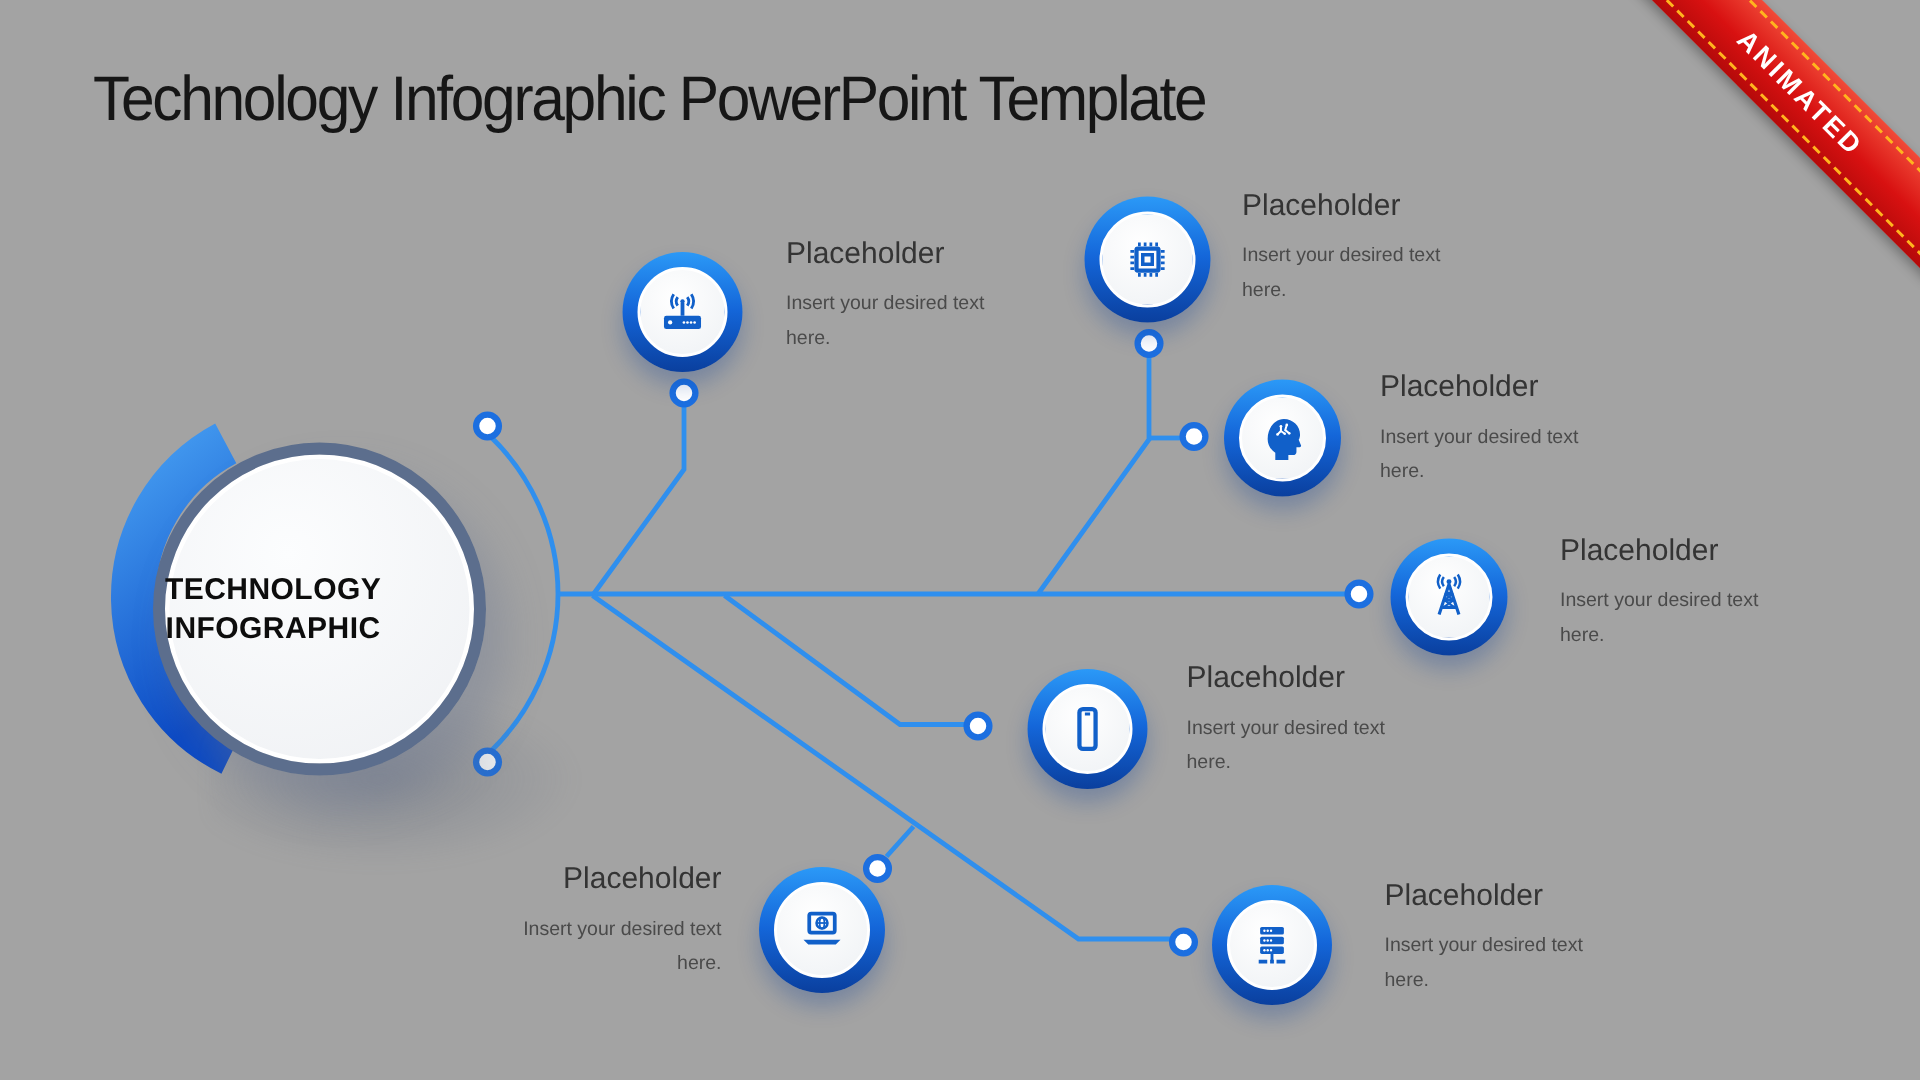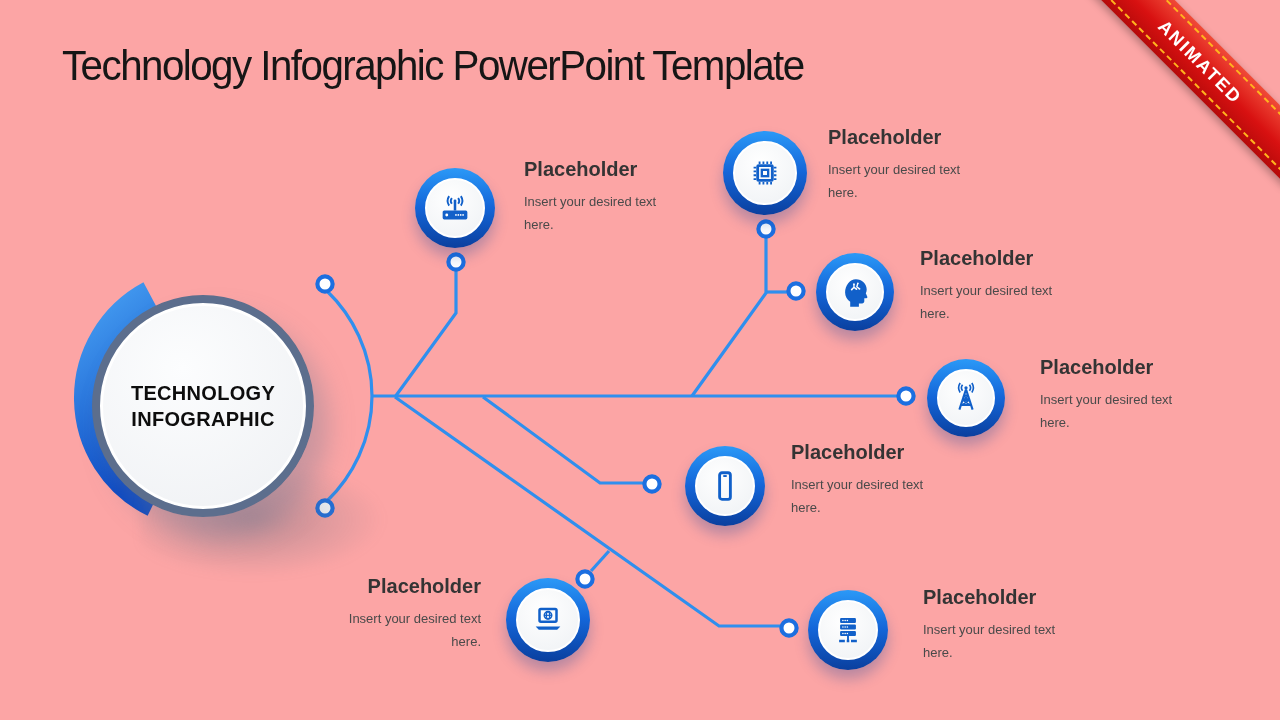--- a/index.html
+++ b/index.html
@@ -1,18 +1,18 @@
 <!DOCTYPE html>
 <html><head>
 <meta charset="utf-8">
 <style>
   html,body{margin:0;padding:0;}
   body{width:1280px;height:720px;overflow:hidden;background:#ffffff;
        font-family:"Liberation Sans", sans-serif;position:relative;}
-  .slide{position:absolute;inset:0;width:1280px;height:720px;background:#fca5a5;overflow:hidden;}
+  .slide{position:absolute;inset:0;width:1280px;height:720px;background:#a3a3a3;overflow:hidden;}
 
   
   .title{position:absolute;left:62px;top:42px;font-size:42px;font-weight:400;
          color:#161616;letter-spacing:-1.6px;white-space:nowrap;
          transform:scaleX(.96);transform-origin:left;}
 
   
   .ribbon{position:absolute;left:1050px;top:36px;width:300px;height:52px;
           transform:rotate(45deg);z-index:20;
           background:linear-gradient(180deg,#f04a38 0%,#d81111 55%,#b50a0a 100%);
@@ -25,40 +25,40 @@
   .ribbon-label{color:#ffffff;font-weight:700;font-size:18px;letter-spacing:2px;}
 
   
   .connectors{position:absolute;left:0;top:0;z-index:1;}
 
   
   .hub-arc{position:absolute;left:0;top:0;z-index:2;}
   .hub-shadow{position:absolute;left:140px;top:470px;width:250px;height:110px;
           background:radial-gradient(ellipse at 45% 45%,rgba(95,105,125,.40),rgba(95,105,125,0) 68%);
           filter:blur(5px);z-index:2;}
-  .hub-circle{position:absolute;left:92px;top:295px;width:206px;height:206px;
+  .hub-circle{position:absolute;left:102px;top:295px;width:206px;height:206px;
           border-radius:50%;border:8px solid #5c6e8d;z-index:3;
           background:radial-gradient(circle at 40% 32%,#fcfdfe 0%,#eef0f3 100%);
           box-shadow:inset 0 0 0 3px #ffffff, 14px 20px 26px rgba(110,120,145,.35);
-          display:flex;align-items:center;justify-content:center;}
+          display:flex;align-items:center;justify-content:flex-start;}
   .hub-text{font-size:20px;font-weight:700;color:#0d0d0d;text-align:center;
           line-height:26px;letter-spacing:.3px;}
 
   
   .badge{position:absolute;border-radius:50%;z-index:4;
          background:linear-gradient(180deg,#2b99f7 0%,#1466d9 48%,#0a3f9e 100%);
          box-shadow:0 9px 14px rgba(12,60,150,.28);}
   .badge-inner{position:absolute;inset:10px;border-radius:50%;border:2px solid #ffffff;
          background:radial-gradient(circle at 42% 34%,#ffffff 0%,#eef1f4 100%);
          display:flex;align-items:center;justify-content:center;}
   .badge-inner svg{display:block;}
 
   
   .item-text{position:absolute;z-index:4;width:175px;}
-  .item-text .head{font-size:20px;font-weight:700;color:#343434;margin:0 0 9px 0;}
+  .item-text .head{font-size:20px;font-weight:400;color:#343434;margin:0 0 9px 0;}
   .item-text .body{font-size:13px;color:#4a4a4a;line-height:23px;width:162px;}
   .item-text.align-right{text-align:right;}
   .item-text.align-right .body{margin-left:auto;}
 </style>
 </head>
 <body>
 
 <div class="slide">
 
   <div class="title">Technology Infographic PowerPoint Template</div>

